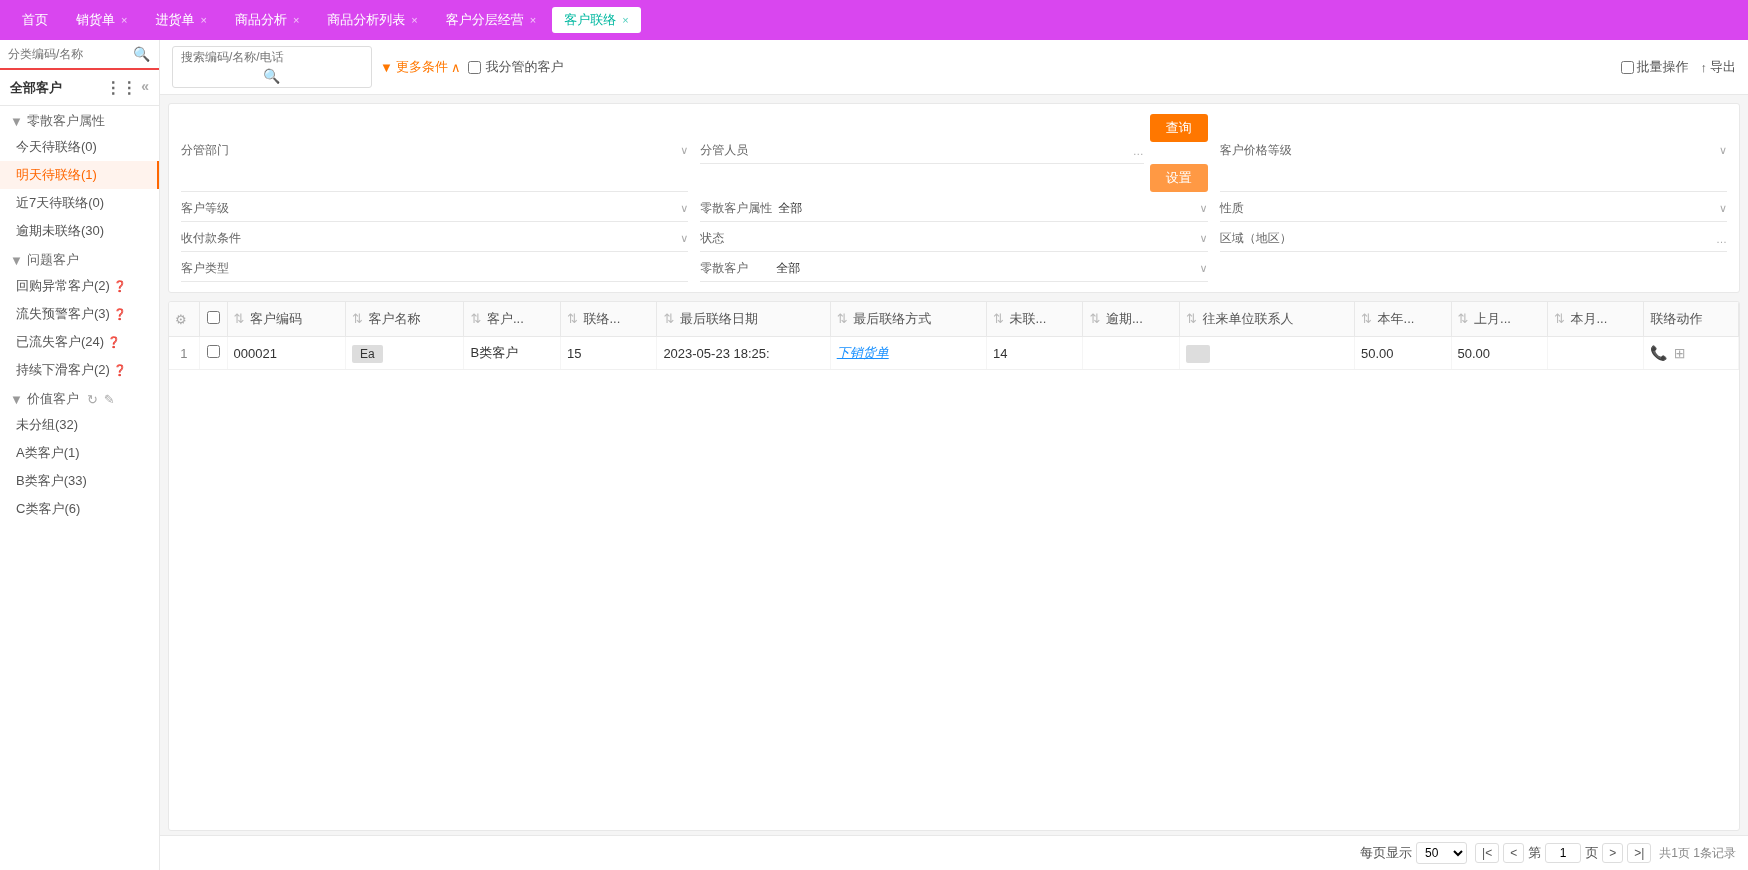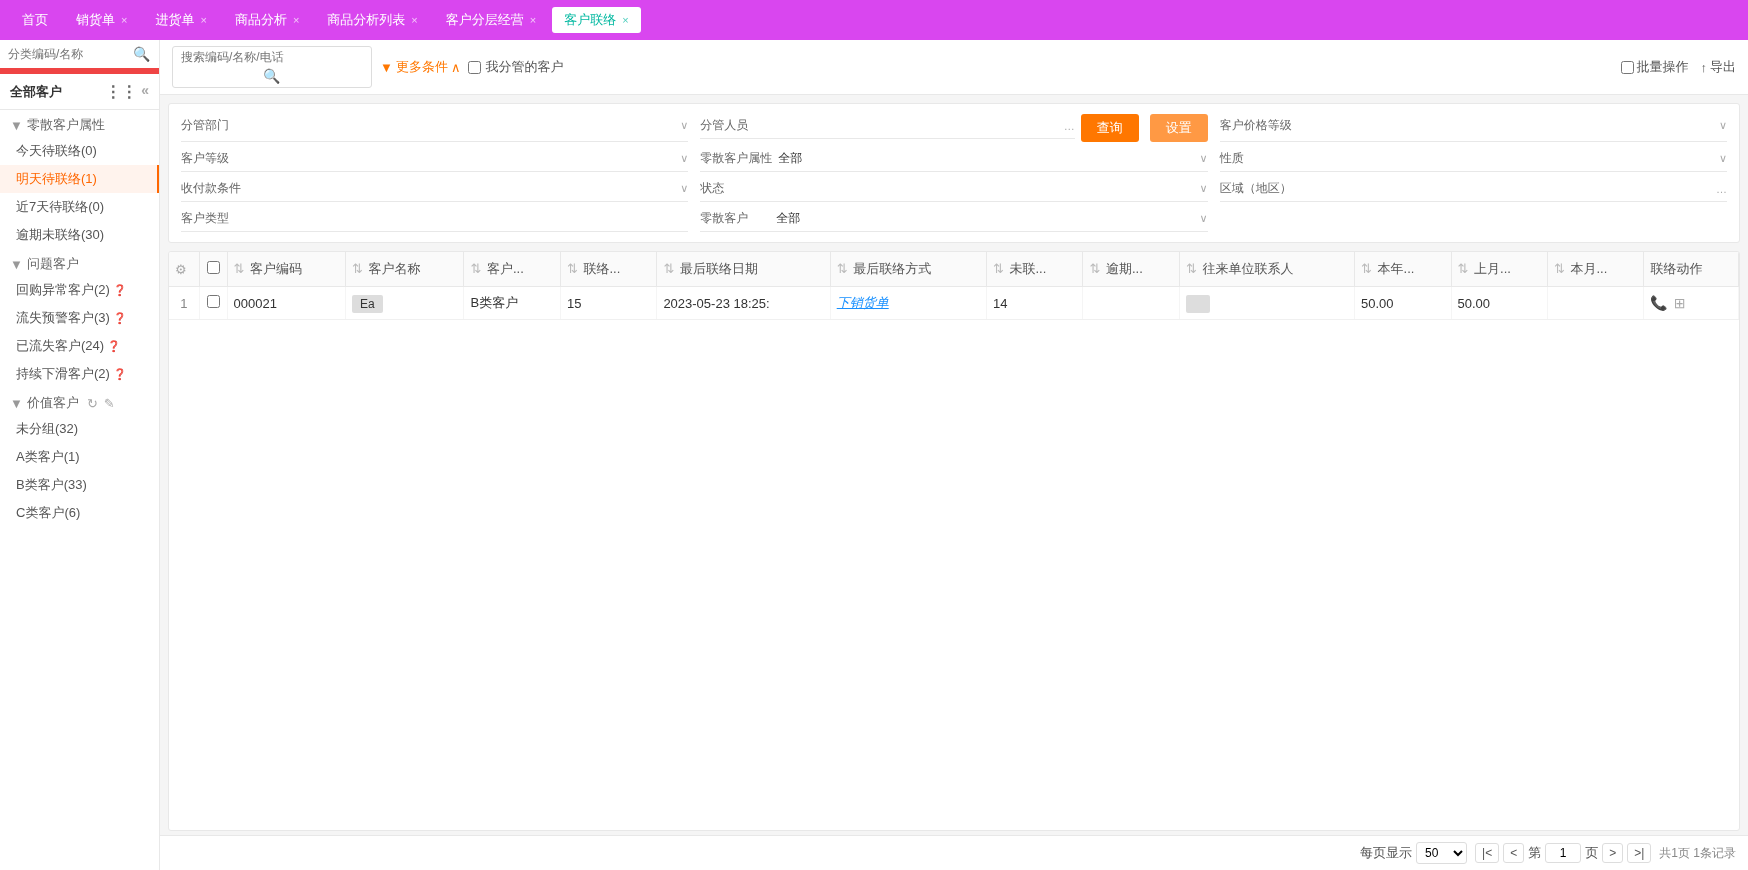--- a/index.html
+++ b/index.html
@@ -47,21 +47,21 @@
       width: 160px;
       background: #fff;
       border-right: 1px solid #e8e8e8;
       overflow-y: auto;
       flex-shrink: 0;
     }
     .sidebar-search {
       display: flex;
       align-items: center;
       padding: 6px 8px;
-      border-bottom: 6px solid #ef4444;
+      border-bottom: 2px solid #ef4444;
       gap: 4px;
     }
     .sidebar-search input {
       border: none;
       outline: none;
       font-size: 12px;
       width: 100%;
       color: #999;
     }
     .sidebar-search .search-icon { color: #999; font-size: 14px; cursor: pointer; }
@@ -223,22 +223,22 @@
       border: none;
       border-radius: 3px;
       padding: 5px 16px;
       cursor: pointer;
       font-size: 13px;
       align-self: center;
       white-space: nowrap;
     }
     .filter-actions {
       display: flex;
-      flex-direction: row;
-      gap: 11px;
+      flex-direction: column;
+      gap: 22px;
       justify-content: center;
       align-items: flex-end;
     }
 
     
     .table-wrap {
       flex: 1;
       margin: 0 8px 4px 8px;
       background: #fff;
       border: 1px solid #e8e8e8;

